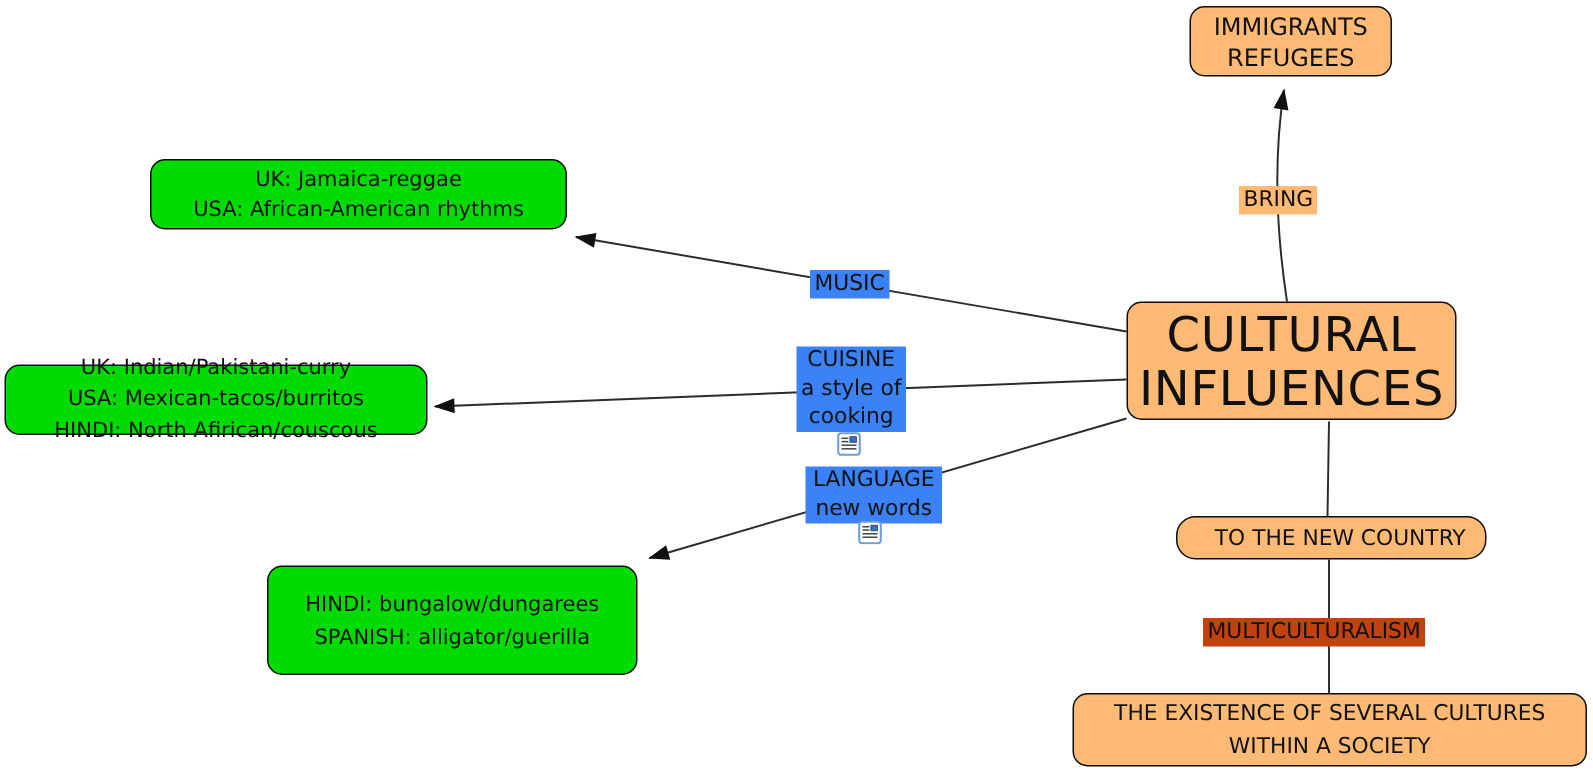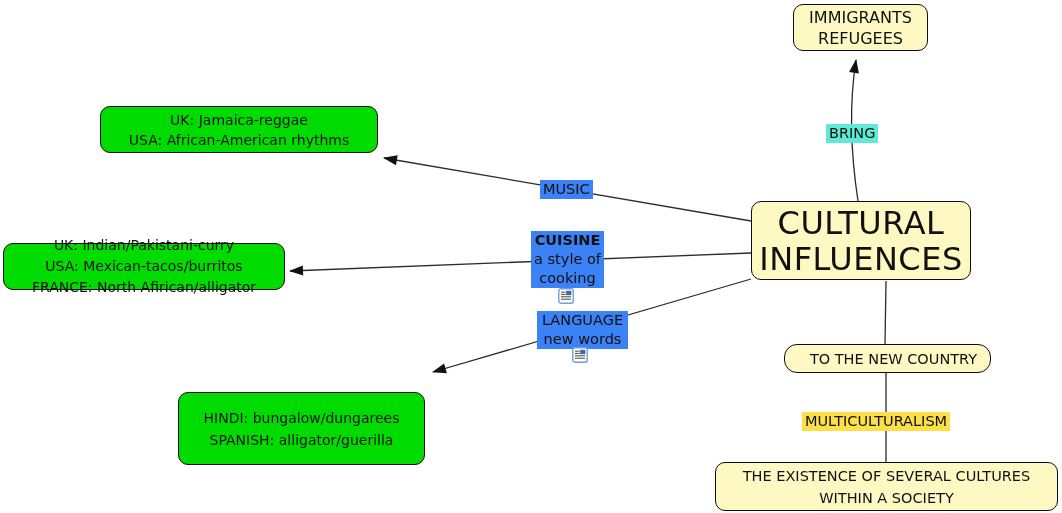--- a/index.html
+++ b/index.html
@@ -10,38 +10,38 @@
     font-family:"DejaVu Sans","Liberation Sans",sans-serif;
     color:#111;
     overflow:hidden;
   }
   #links-layer{position:absolute;left:0;top:0;z-index:1;}
   .node{
     position:absolute;z-index:2;
     display:flex;flex-direction:column;justify-content:center;align-items:center;
     text-align:center;
     border:1.6px solid #0d0d0d;border-radius:10px;
-    background:#fef9c3;
+    background:#fdba74;
     box-sizing:border-box;
     line-height:20px;font-size:14px;
   }
   .node span{display:block;white-space:nowrap;}
   .node.green{background:#00dc00;}
   .node.big{font-size:32px;line-height:36px;letter-spacing:0.5px;text-align:right;}
   .node.pill{border-radius:13px;font-size:14.5px;padding-left:12px;}
   .node.wide{font-size:14.5px;line-height:22px;}
   .link-label{
     position:absolute;z-index:3;
     font-size:14.5px;line-height:19px;
     text-align:center;white-space:nowrap;
     padding:0 3px;
   }
   .link-label.green{background:#3b82f6;}
-  .link-label.yellow{background:#fde047;}
-  .link-label.plain{background:#5eead4;}
+  .link-label.yellow{background:#c2410c;}
+  .link-label.plain{background:#fdba74;}
   .resource-icon{position:absolute;z-index:3;width:16px;height:16px;}
 </style>
 </head>
 <body>
 
 <div id="canvas">
 
   <svg id="links-layer" width="1062" height="513">
     <defs>
       <marker id="arrow" markerUnits="userSpaceOnUse" markerWidth="16" markerHeight="12" refX="14" refY="6" orient="auto">
@@ -76,34 +76,34 @@
   </div>
 
   <div class="node wide" style="left:715px;top:462px;width:343px;height:49px;">
     <span>THE EXISTENCE OF SEVERAL CULTURES</span>
     <span>WITHIN A SOCIETY</span>
   </div>
 
   <div class="node green" style="left:3px;top:243px;width:282px;height:47px;line-height:21px;">
     <span>UK: Indian/Pakistani-curry</span>
     <span>USA: Mexican-tacos/burritos</span>
-    <span>FRANCE: North Afirican/alligator</span>
+    <span>HINDI: North Afirican/couscous</span>
   </div>
 
-  <div class="node green" style="left:178px;top:392px;width:247px;height:73px;line-height:22px;">
+  <div class="node green" style="left:178px;top:377px;width:247px;height:73px;line-height:22px;">
     <span>HINDI: bungalow/dungarees</span>
     <span>SPANISH: alligator/guerilla</span>
   </div>
 
   <div class="link-label plain" style="left:826px;top:124px;">BRING</div>
 
   <div class="link-label green" style="left:540px;top:180px;">MUSIC</div>
 
   <div class="link-label green" style="left:531px;top:231px;width:67px;">
-    <span style="display:block;font-weight:bold;">CUISINE</span>
+    <span style="display:block;">CUISINE</span>
     <span style="display:block;">a style of</span>
     <span style="display:block;">cooking</span>
   </div>
 
   <div class="link-label green" style="left:537px;top:311px;width:85px;">
     <span style="display:block;">LANGUAGE</span>
     <span style="display:block;">new words</span>
   </div>
 
   <div class="link-label yellow" style="left:802px;top:412px;">MULTICULTURALISM</div>

